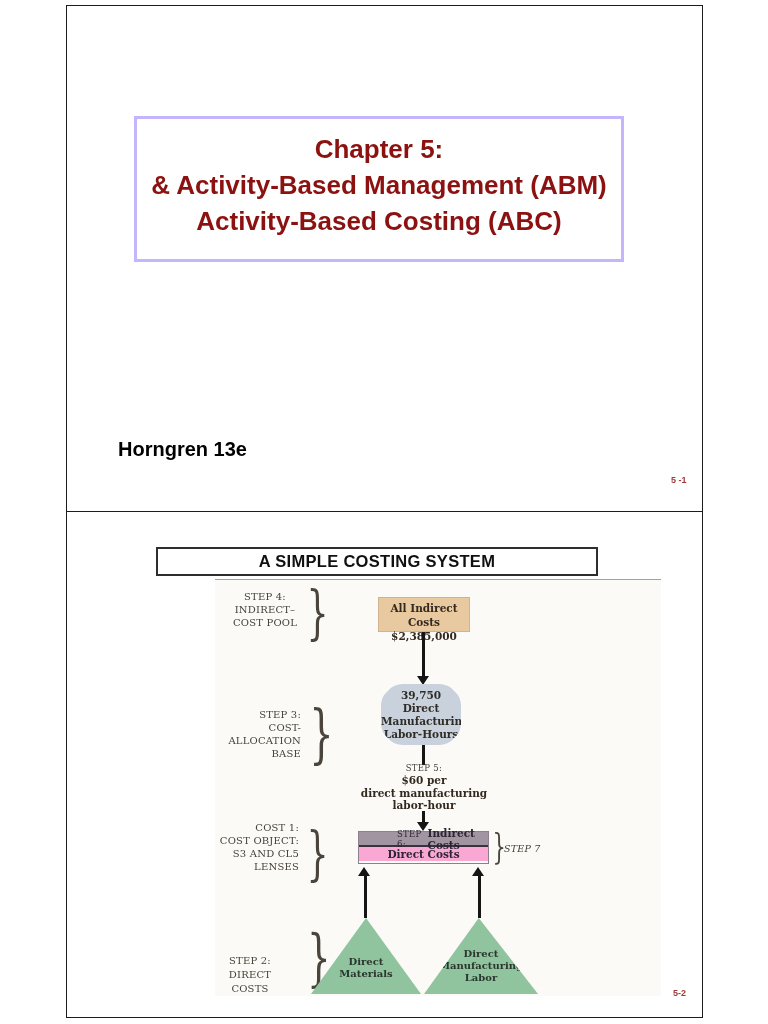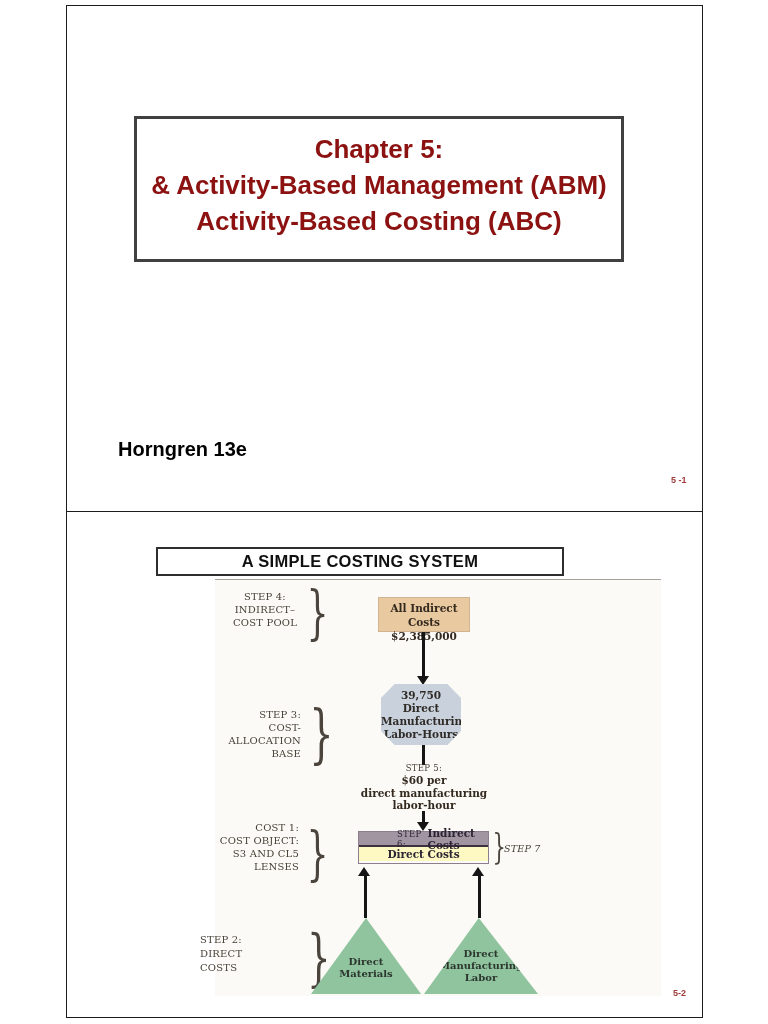--- a/index.html
+++ b/index.html
@@ -4,58 +4,58 @@
 <style>
   * { margin:0; padding:0; box-sizing:border-box; }
   html,body { width:768px; height:1024px; background:#ffffff; font-family:"Liberation Sans",sans-serif; }
   .abs { position:absolute; }
   .slide { position:absolute; background:#ffffff; border:1px solid #1c1c1c; }
   #slide1 { left:66px; top:5px; width:637px; height:507px; }
   #slide2 { left:66px; top:511px; width:637px; height:507px; }
 
   
   #titlebox { position:absolute; left:67px; top:110px; width:490px; height:146px;
-              border:3px solid #404040; padding-top:12px; }
+              border:3px solid #c4b5fd; padding-top:12px; }
   .tline { font-size:26px; font-weight:bold; line-height:36px; text-align:center; color:#8c1111; }
   #horngren { position:absolute; left:51px; top:432px; font-size:20px; font-weight:bold; color:#000000; }
   .pn { position:absolute; font-size:9px; font-weight:bold; color:#a03b3b;margin-left:28px; }
   #pn1 { left:576px; top:469px; }
   #pn2 { left:578px; top:476px; }
 
   
-  #headerbox { position:absolute; left:89px; top:35px; width:408px; height:29px;
+  #headerbox { position:absolute; left:89px; top:35px; width:442px; height:29px;
                border:2px solid #2e2e2e; text-align:center; line-height:25px;
                font-size:16.5px; font-weight:bold; letter-spacing:.3px; color:#101010; }
   #diagram-bg { position:absolute; left:148px; top:67px; width:446px; height:417px;
                 background:#fbfaf6; border-top:1px solid #a6a29a; }
 
   .steplabel { position:absolute; font-family:"DejaVu Serif",serif; font-size:10px;
                line-height:13px; color:#474138; letter-spacing:.2px; }
   #step4 { left:153px; top:78px;  width:90px;  text-align:center; }
   #step3 { left:134px; top:196px; width:100px; text-align:right; }
   #step1 { left:122px; top:309px; width:110px; text-align:right; }
-  #step2 { left:133px; top:421px; width:100px; text-align:left; line-height:14px; }
+  #step2 { left:133px; top:442px; width:100px; text-align:center; line-height:14px; }
   #step7 { left:437px; top:330px; font-size:9.5px;font-style:italic; }
 
   .brace { position:absolute; font-family:"DejaVu Serif",serif; color:#4a443c;
            transform:scaleX(.6); transform-origin:center; }
   #brace4 { left:232px; top:72px;  font-size:58px; line-height:58px; }
   #brace3 { left:234px; top:190px; font-size:64px; line-height:64px; }
   #brace1 { left:232px; top:313px; font-size:58px; line-height:58px; }
   #brace2 { left:232px; top:415px; font-size:62px; line-height:62px; }
   #brace7 { left:421px; top:318px; font-size:35px; line-height:35px; }
 
   .serifbox { font-family:"DejaVu Serif",serif; color:#33291f; font-weight:600; text-align:center; }
   #tanbox  { position:absolute; left:311px; top:85px; width:92px; height:35px;
              background:#e9c9a0; border:1px solid rgba(0,0,0,.10); padding-top:3px; }
   #tanbox .boxline { font-size:10.5px; line-height:14px; }
 
   #octagon { position:absolute; left:314px; top:172px; width:80px; height:61px;
              background:#c8d1dc; padding-top:5px;
-             clip-path:polygon(17% 0,83% 0,100% 23%,100% 77%,83% 100%,17% 100%,0 77%,0 23%); }
+             clip-path:polygon(17% 0,83% 0,100% 23%,100% 77%,83% 100%,17% 100%,0 77%,0 23%);border-radius:22px; }
   #octagon .boxline { font-size:10.5px; line-height:13px; color:#2f2b26; }
 
   .vline { position:absolute; width:3px; background:#151515; }
   #arrow1-line { left:355px; top:120px; height:44px; }
   #arrow1-head { left:350px; top:164px; width:0; height:0;
                  border-left:6.5px solid transparent; border-right:6.5px solid transparent;
                  border-top:9px solid #151515; }
   #connector   { left:355px; top:233px; height:20px; }
   #arrow2-line { left:355px; top:299px; height:12px; }
   #arrow2-head { left:350px; top:310px; width:0; height:0;
@@ -72,21 +72,21 @@
   .s5small { font-size:8.5px; line-height:11px; letter-spacing:.3px; color:#474138; }
   .s5line  { font-size:10.5px; line-height:12.5px; font-weight:600; color:#33291f; }
 
   #purplebox { position:absolute; left:291px; top:319px; width:131px; height:33px;
                border:1px solid #8d7f8d; }
   #prow1 { height:15px; background:#a295a2; border-bottom:2px solid #3d3040;
            display:flex; align-items:center; padding-left:6px; gap:4px;
            font-family:"DejaVu Serif",serif; color:#2b2433; }
   .p6pre { font-size:8.5px; letter-spacing:.3px;margin-left:32px; }
   .p6txt { font-size:10.5px; font-weight:600; }
-  #prow2 { height:14px; background:#fef9c3; text-align:center; line-height:14px;
+  #prow2 { height:14px; background:#f9a8d4; text-align:center; line-height:14px;
            font-family:"DejaVu Serif",serif; font-size:10.5px; font-weight:600; color:#2b2433; }
 
   .tri { position:absolute; background:#8fc49e; }
   #triL { left:244px; top:406px; width:110px; height:76px;
           clip-path:polygon(50% 0,100% 100%,0 100%); }
   #triR { left:357px; top:406px; width:114px; height:76px;
           clip-path:polygon(48% 0,100% 100%,0 100%); }
   .tritext { text-align:center; font-family:"DejaVu Serif",serif; font-size:10px;
              line-height:12px; font-weight:600; color:#2c362e; }
   #triL .tritext { padding-top:38px; }

